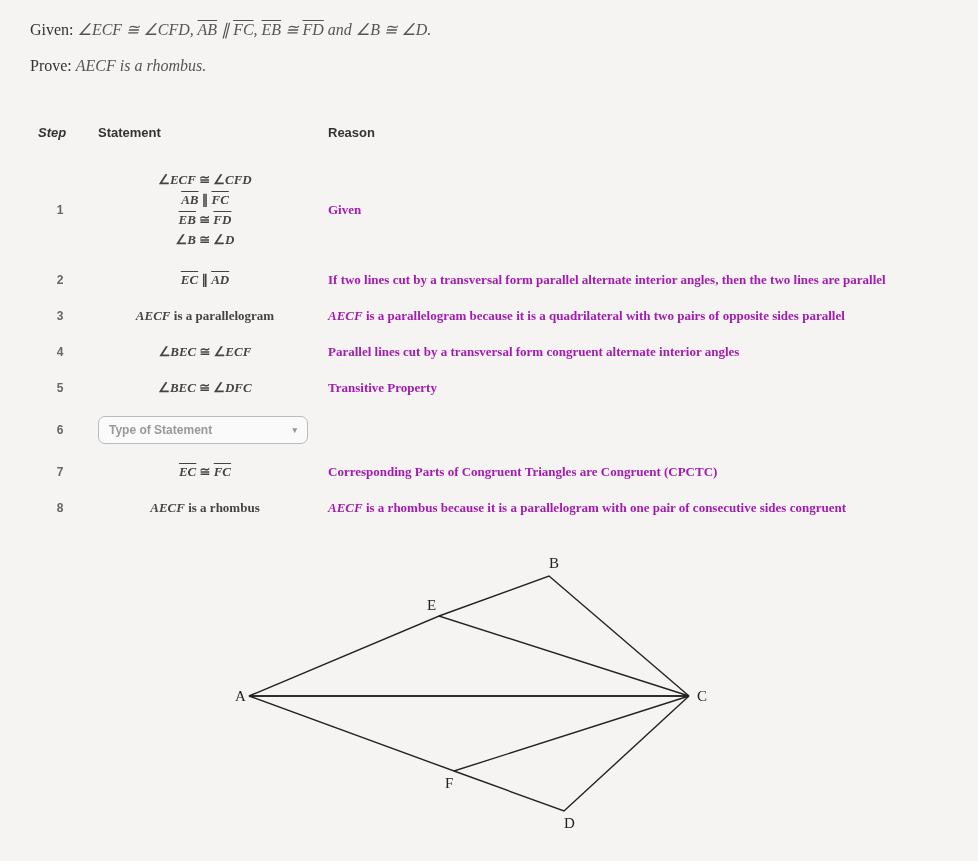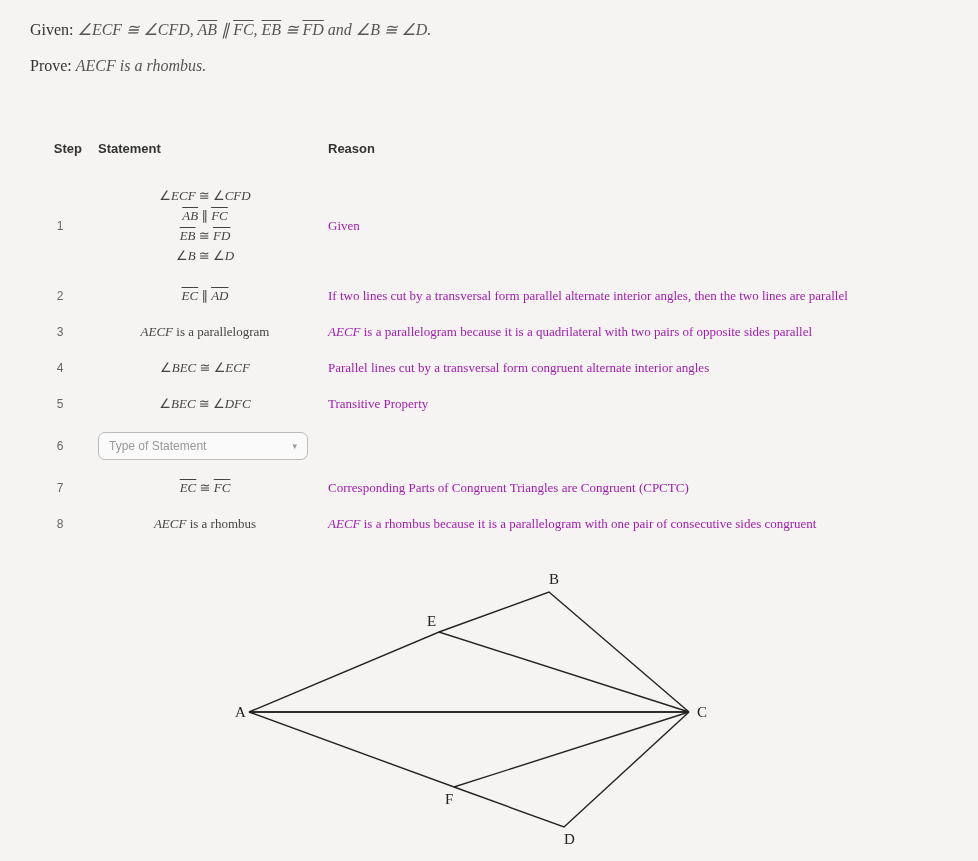--- a/index.html
+++ b/index.html
@@ -20,40 +20,41 @@
     color: #333;
   }
   .math {
     font-style: italic;
     font-family: Georgia, serif;
   }
   .overline {
     text-decoration: overline;
     font-style: italic;
   }
-  .prove { margin-top: 18px; margin-bottom: 56px; }
+  .prove { margin-top: 18px; margin-bottom: 40px; }
   .proof-table {
     width: 100%;
     border-collapse: collapse;
   }
   .proof-table th {
     text-align: left;
     font-weight: bold;
     padding: 10px 8px 18px 8px;
     color: #333;
     font-family: Arial, sans-serif;
     font-size: 13px;
   }
-  .proof-table th.step-col { text-align: right; width: 60px; }
+  .proof-table th.step-col { text-align: left; width: 60px; font-style: italic; }
   .proof-table th.stmt-col { width: 230px; }
   .proof-table td {
     padding: 10px 8px;
     vertical-align: middle;
     font-size: 13px;
     color: #444;
+    font-weight: bold;
   }
   .proof-table td.step-num {
     text-align: center;
     color: #666;
     font-family: Arial, sans-serif;
     font-size: 12px;
   }
   .proof-table td.statement {
     text-align: center;
     font-family: Georgia, serif;

